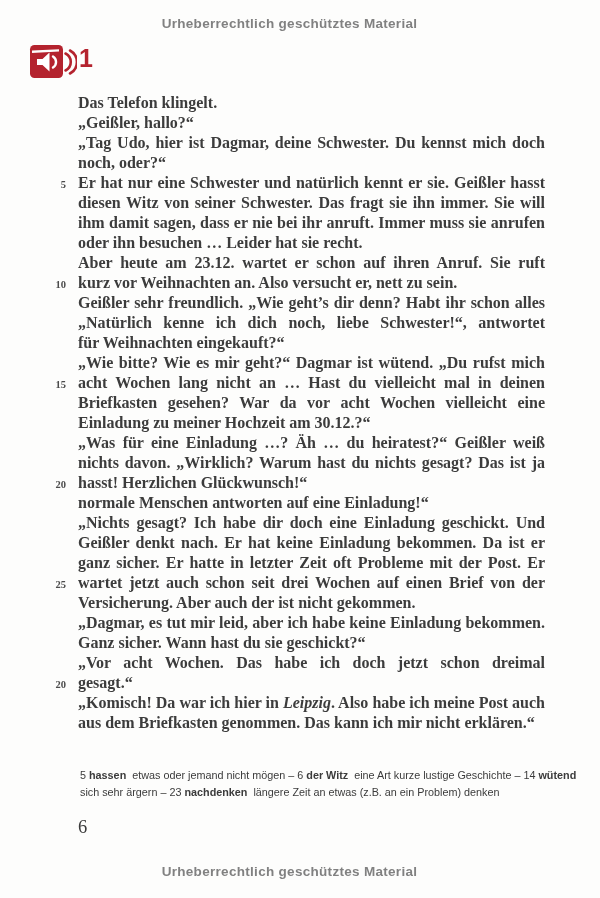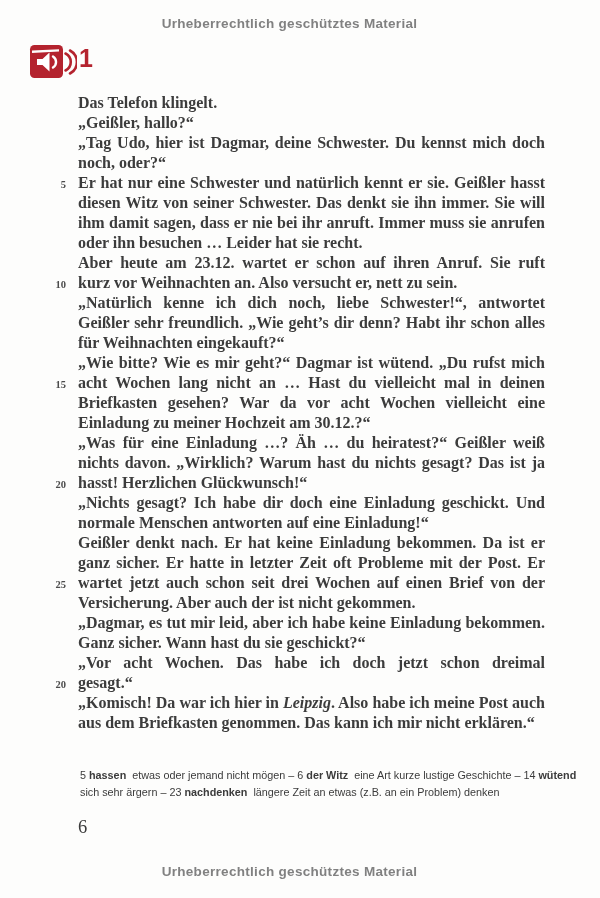--- a/index.html
+++ b/index.html
@@ -94,45 +94,45 @@
     <div class="line">
       <span class="lnum"></span>
       <span class="ltext">noch, oder?“</span>
     </div>
     <div class="line just">
       <span class="lnum">5</span>
       <span class="ltext">Er hat nur eine Schwester und natürlich kennt er sie. Geißler hasst</span>
     </div>
     <div class="line just">
       <span class="lnum"></span>
-      <span class="ltext">diesen Witz von seiner Schwester. Das denkt sie ihn immer. Sie will</span>
+      <span class="ltext">diesen Witz von seiner Schwester. Das fragt sie ihn immer. Sie will</span>
     </div>
     <div class="line just">
       <span class="lnum"></span>
       <span class="ltext">ihm damit sagen, dass er nie bei ihr anruft. Immer muss sie anrufen</span>
     </div>
     <div class="line">
       <span class="lnum"></span>
       <span class="ltext">oder ihn besuchen … Leider hat sie recht.</span>
     </div>
     <div class="line just">
       <span class="lnum"></span>
       <span class="ltext">Aber heute am 23.12. wartet er schon auf ihren Anruf. Sie ruft immer</span>
     </div>
     <div class="line">
       <span class="lnum">10</span>
       <span class="ltext">kurz vor Weihnachten an. Also versucht er, nett zu sein.</span>
     </div>
     <div class="line just">
       <span class="lnum"></span>
+      <span class="ltext">Geißler sehr freundlich. „Wie geht’s dir denn? Habt ihr schon alles</span>
+    </div>
+    <div class="line just">
+      <span class="lnum"></span>
       <span class="ltext">„Natürlich kenne ich dich noch, liebe Schwester!“, antwortet</span>
-    </div>
-    <div class="line just">
-      <span class="lnum"></span>
-      <span class="ltext">Geißler sehr freundlich. „Wie geht’s dir denn? Habt ihr schon alles</span>
     </div>
     <div class="line">
       <span class="lnum"></span>
       <span class="ltext">für Weihnachten eingekauft?“</span>
     </div>
     <div class="line just">
       <span class="lnum"></span>
       <span class="ltext">„Wie bitte? Wie es mir geht?“ Dagmar ist wütend. „Du rufst mich</span>
     </div>
     <div class="line just">
@@ -152,27 +152,27 @@
       <span class="ltext">„Was für eine Einladung …? Äh … du heiratest?“ Geißler weiß</span>
     </div>
     <div class="line just">
       <span class="lnum"></span>
       <span class="ltext">nichts davon. „Wirklich? Warum hast du nichts gesagt? Das ist ja</span>
     </div>
     <div class="line">
       <span class="lnum">20</span>
       <span class="ltext">hasst! Herzlichen Glückwunsch!“</span>
     </div>
+    <div class="line">
+      <span class="lnum"></span>
+      <span class="ltext">normale Menschen antworten auf eine Einladung!“</span>
+    </div>
     <div class="line just">
       <span class="lnum"></span>
       <span class="ltext">„Nichts gesagt? Ich habe dir doch eine Einladung geschickt. Und</span>
-    </div>
-    <div class="line">
-      <span class="lnum"></span>
-      <span class="ltext">normale Menschen antworten auf eine Einladung!“</span>
     </div>
     <div class="line just">
       <span class="lnum"></span>
       <span class="ltext">Geißler denkt nach. Er hat keine Einladung bekommen. Da ist er</span>
     </div>
     <div class="line just">
       <span class="lnum"></span>
       <span class="ltext">ganz sicher. Er hatte in letzter Zeit oft Probleme mit der Post. Er</span>
     </div>
     <div class="line just">

